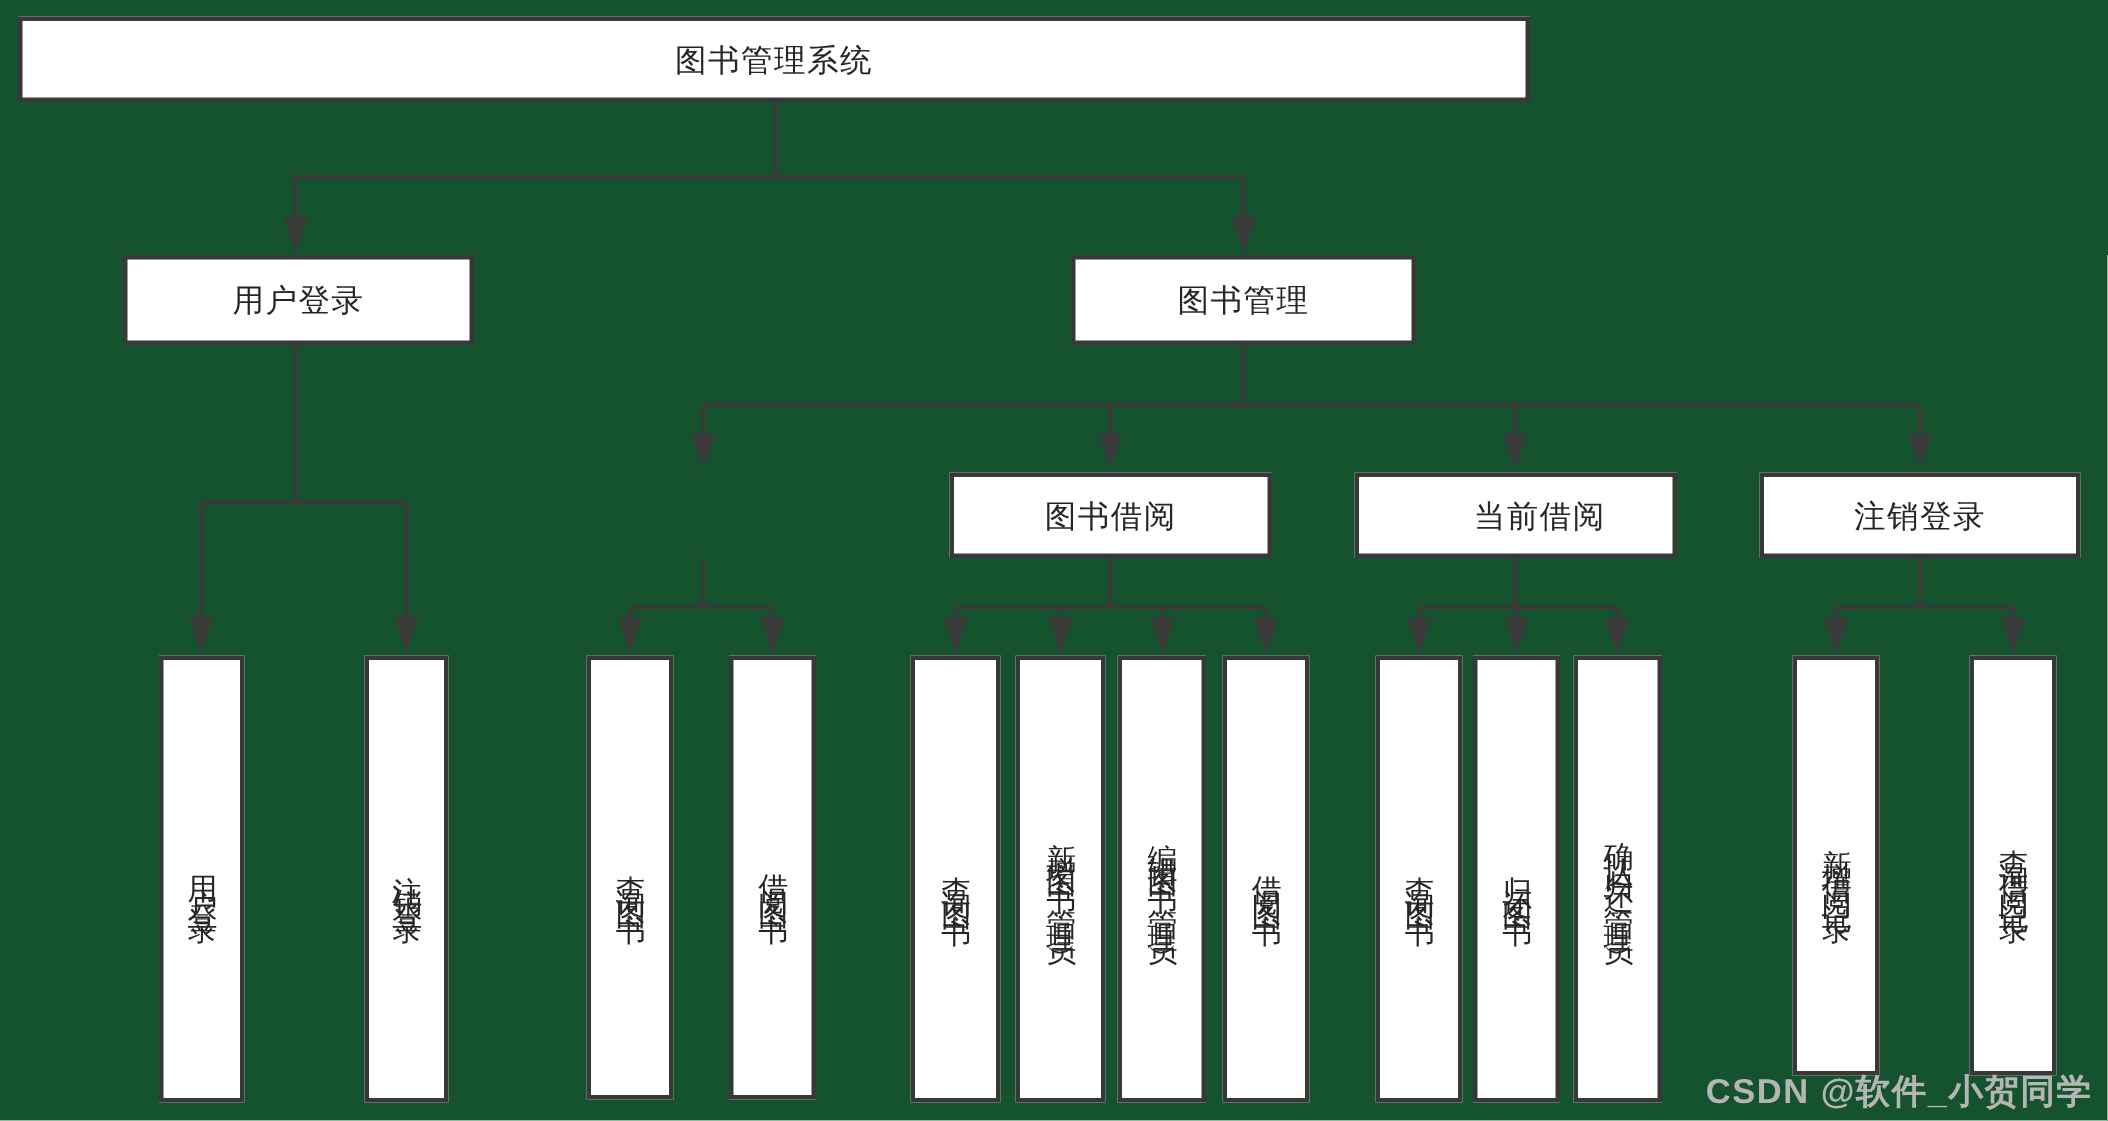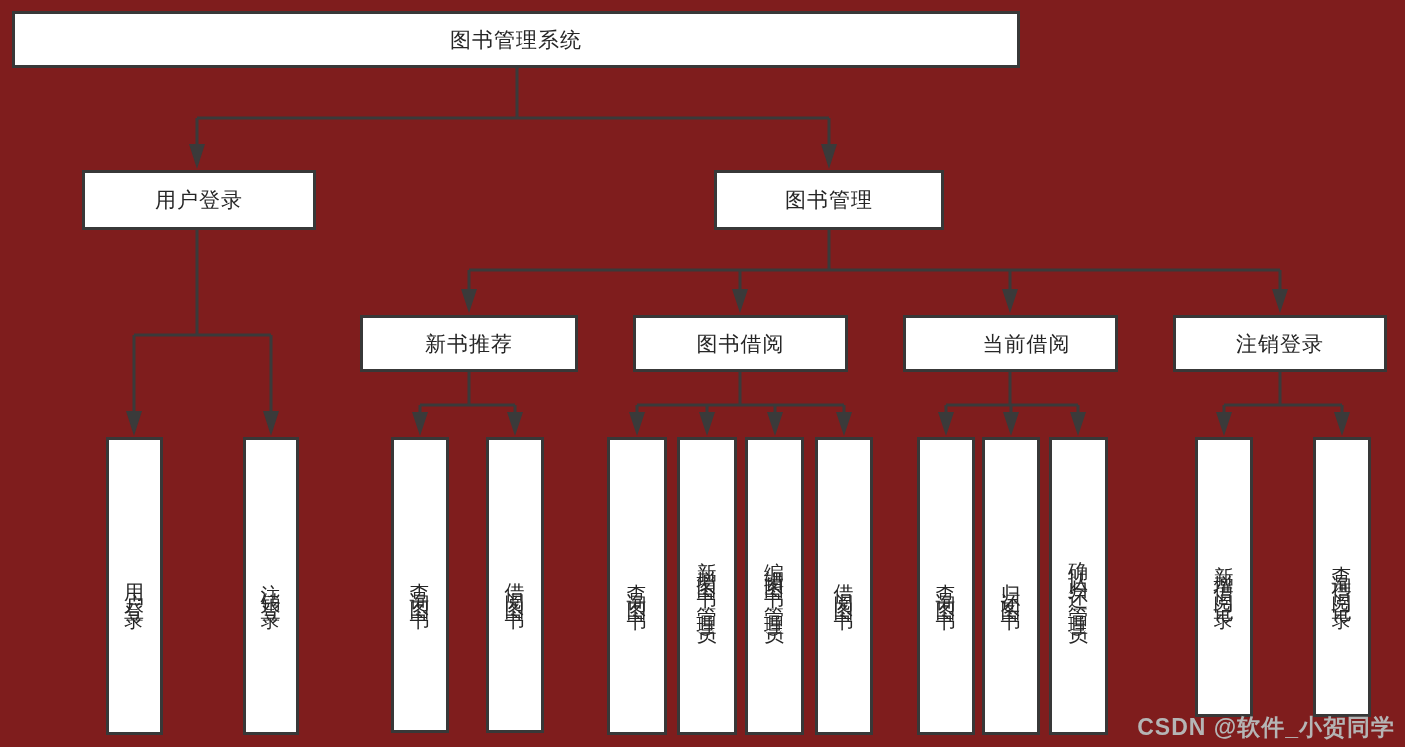--- a/index.html
+++ b/index.html
@@ -1,21 +1,21 @@
 <!DOCTYPE html>
 <html><head>
 <meta charset="utf-8">
 <style>
   html, body { margin: 0; padding: 0; background: #ffffff; }
   body { font-family: "Liberation Sans", sans-serif; }
   .canvas {
     position: relative;
     width: 1405px;
     height: 747px;
-    background: #7f1d1d;
+    background: #14532d;
     overflow: hidden;
   }
   .wires {
     position: absolute;
     left: 0; top: 0;
     width: 1405px; height: 747px;
   }
   .node {
     position: absolute;
     background: #ffffff;
@@ -106,21 +106,20 @@
       <polygon points="1216,412 1232,412 1224,436"></polygon>
       <polygon points="1334,412 1350,412 1342,436"></polygon>
     </g>
   </svg>
 
   <div class="node hbox" style="left:12px; top:11px; width:1008px; height:57px;">图书管理系统</div>
 
   <div class="node hbox" style="left:82px; top:170px; width:234px; height:60px;">用户登录</div>
   <div class="node hbox" style="left:714px; top:170px; width:230px; height:60px;">图书管理</div>
 
-  <div class="node hbox" style="left:360px; top:315px; width:218px; height:57px;">新书推荐</div>
   <div class="node hbox" style="left:633px; top:315px; width:215px; height:57px;">图书借阅</div>
   <div class="node hbox" style="left:903px; top:315px; width:215px; height:57px;padding-left:32px;">当前借阅</div>
   <div class="node hbox" style="left:1173px; top:315px; width:214px; height:57px;">注销登录</div>
 
   <div class="node vbox" style="left:106px; top:437px; width:57px; height:298px;">
     <span>用户登录</span>
   </div>
   <div class="node vbox" style="left:243px; top:437px; width:56px; height:298px;">
     <span>注销登录</span>
   </div>

